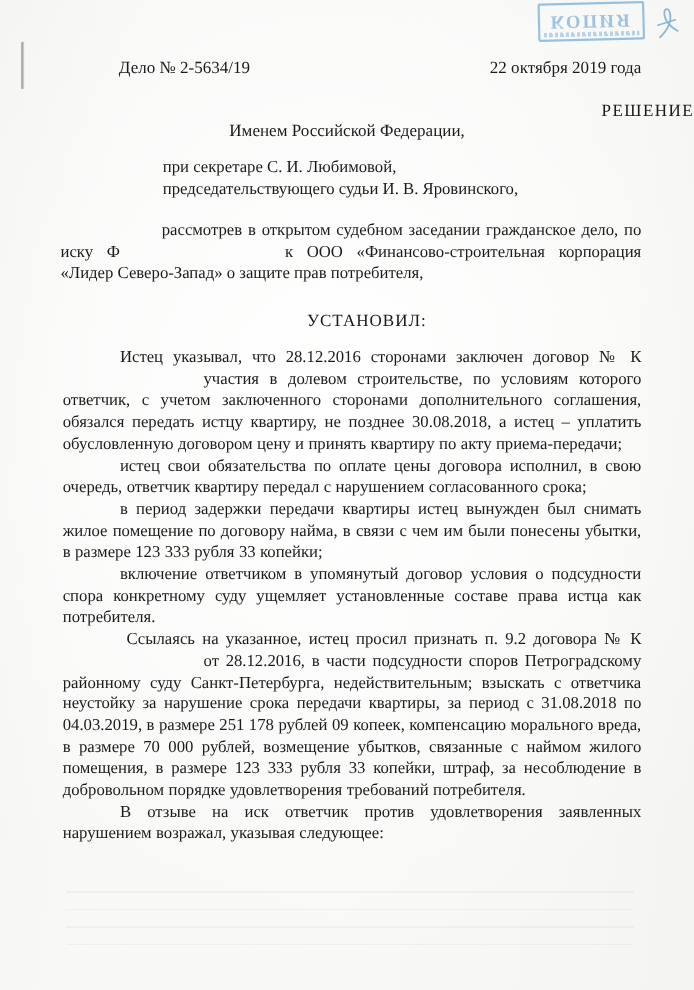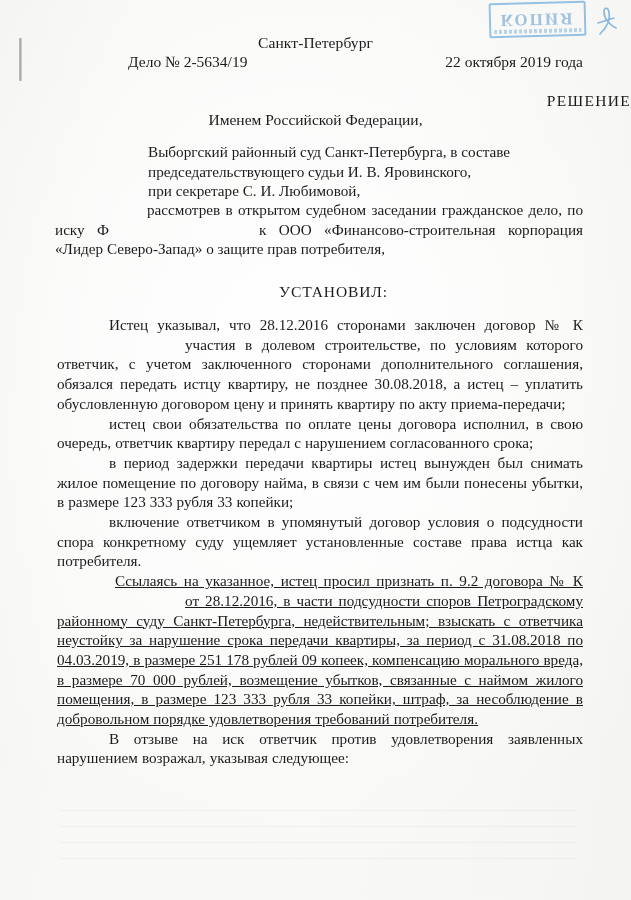--- a/index.html
+++ b/index.html
@@ -113,21 +113,21 @@
   .hdr-row {
     position: absolute;
     left: 108px;
     right: 48px;
     top: 53px;
     display: flex;
     justify-content: space-between;
     align-items: baseline;
     font-size: 15.5px;
   }
-  .hdr-case { white-space: nowrap; margin-left: 20px; }
+  .hdr-case { white-space: nowrap; }
   .hdr-date { white-space: nowrap; }
 
   .doc-title {
     position: absolute;
     left: 0; right: 0;
     top: 92px;
     text-align: right;
     font-size: 15.5px;
     letter-spacing: 1.3px;
   }
@@ -184,21 +184,21 @@
     line-height: 19.7px;
   }
   .body p {
     margin: 0;
     text-align: justify;
     text-align-last: left;
     text-indent: 52px;
     hyphens: none;
     word-spacing: .2px;
   }
-  .body p.wide-indent { text-indent: 58px; text-decoration: underline; }
+  .body p.wide-indent { text-indent: 58px; }
 
   .redact {
     display: inline-block;
     min-width: 150px;
   }
   .redact-sm { display: inline-block; min-width: 128px; }
 
   
   .bleed {
     position: absolute;
@@ -226,33 +226,31 @@
 
     <div class="copy-stamp">
       <div class="stamp-text">КОПИЯ</div>
       <div class="stamp-underline"></div>
     </div>
     <svg class="stamp-flourish" viewBox="0 0 26 34" aria-hidden="true">
       <path d="M6 30 C12 24, 17 16, 15 8 C14 3, 10 3, 10 8 C10 15, 16 21, 22 24" fill="none" stroke="#5e9fd4" stroke-width="1.7" stroke-linecap="round"></path>
       <path d="M4 19 L20 14" fill="none" stroke="#5e9fd4" stroke-width="1.4" stroke-linecap="round"></path>
     </svg>
 
-    <div class="hdr-city">Санкт-Петербург</div>
     <div class="hdr-row">
       <span class="hdr-case">Дело № 2-5634/19</span>
       <span class="hdr-date">22 октября 2019 года</span>
     </div>
 
     <div class="doc-title">РЕШЕНИЕ</div>
     <div class="doc-subtitle">Именем Российской Федерации,</div>
 
     <div class="preamble">
-      <div class="ln">Выборгский районный суд Санкт-Петербурга, в составе</div>
+      <div class="ln">при секретаре С. И. Любимовой,</div>
       <div class="ln">председательствующего судьи И. В. Яровинского,</div>
-      <div class="ln">при секретаре С. И. Любимовой,</div>
     </div>
 
     <div class="preamble-cont">
       <span>рассмотрев в открытом судебном заседании гражданское дело, по иску Ф</span><span class="redact"></span><span>к ООО «Финансово-строительная корпорация «Лидер Северо-Запад» о защите прав потребителя,</span>
     </div>
 
     <div class="ustanovil">УСТАНОВИЛ:</div>
 
     <div class="body">
       <p><span>Истец указывал, что 28.12.2016 сторонами заключен договор № К</span><span class="redact-sm"></span><span>участия в долевом строительстве, по условиям которого ответчик, с учетом заключенного сторонами дополнительного соглашения, обязался передать истцу квартиру, не позднее 30.08.2018, а истец – уплатить обусловленную договором цену и принять квартиру по акту приема-передачи;</span></p>

